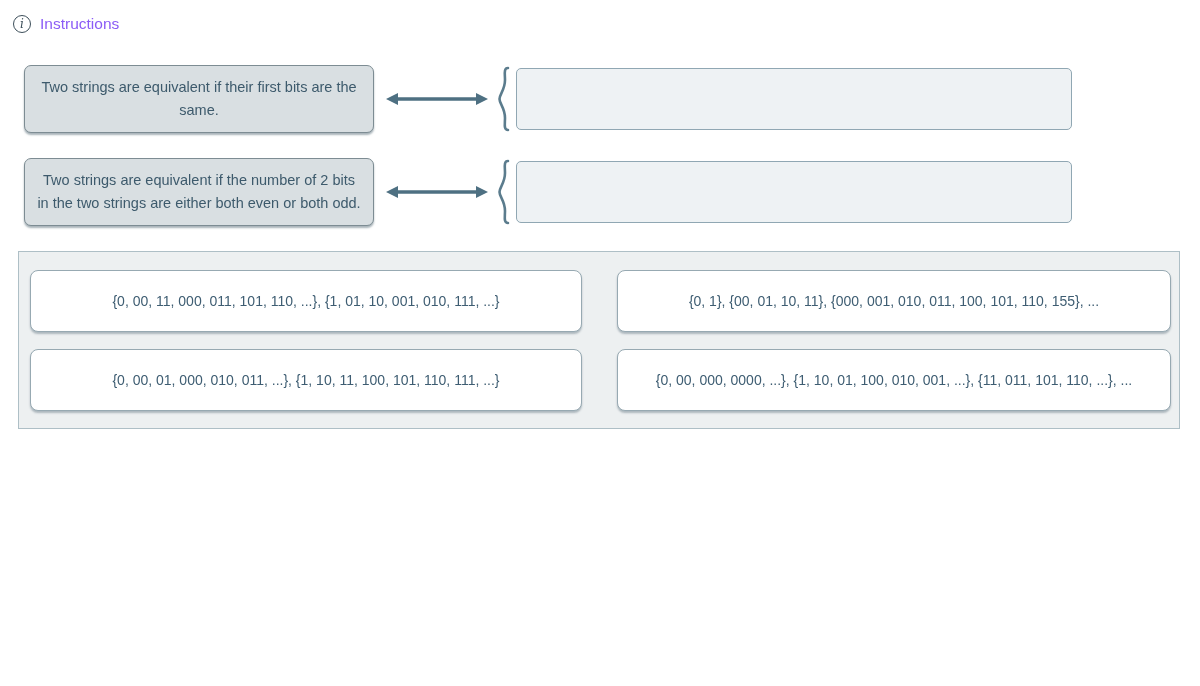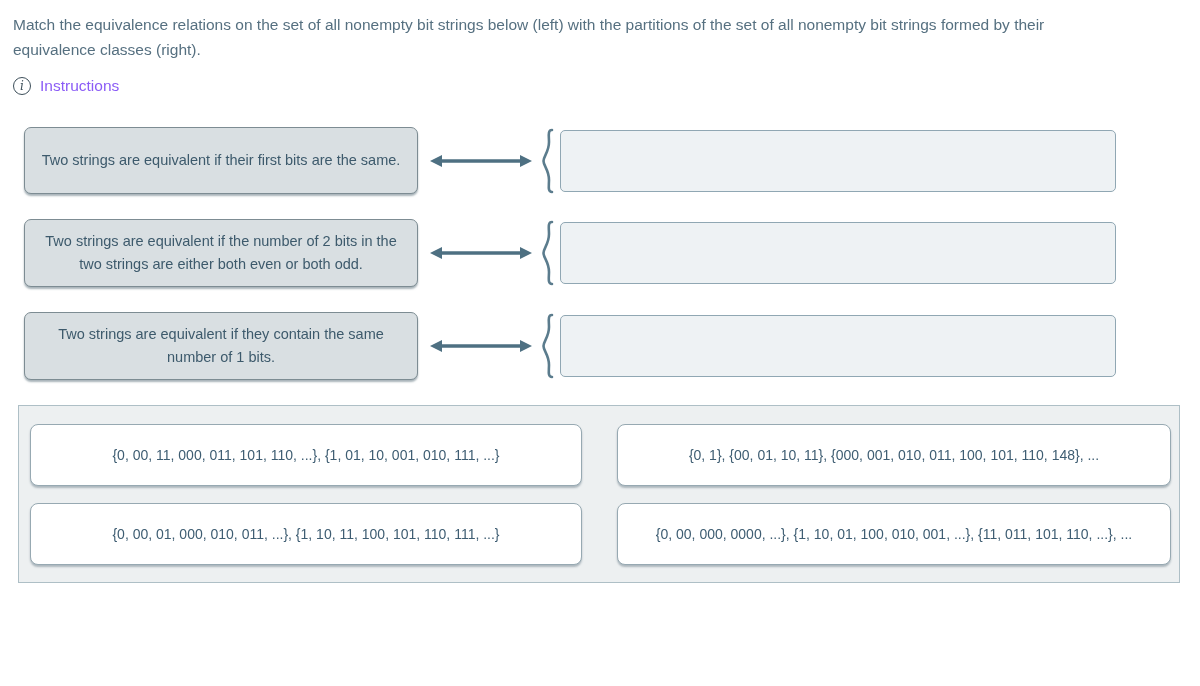--- a/index.html
+++ b/index.html
@@ -27,21 +27,21 @@
     font-family: "DejaVu Serif", serif; font-style: italic;
     font-size: 12px; line-height: 1;
     display: flex; align-items: center; justify-content: center;
     padding-bottom: 1px;
   }
   .instructions-label { font-size: 15.5px; color: #8b5cf6; }
 
   .rows { margin: 32px 0 0 24px; }
   .match-row { display: flex; align-items: center; margin-bottom: 25px; }
   .relation-card {
-    width: 394px; min-height: 67px; flex: none;
+    width: 350px; min-height: 67px; flex: none;
     background: #d9dfe2;
     border: 1px solid #7d8c93; border-radius: 7px;
     box-shadow: 0 2px 2px rgba(96,116,128,0.55);
     color: #3d5a6c; font-size: 14.5px; line-height: 23px;
     text-align: center;
     display: flex; align-items: center; justify-content: center;
     padding: 10px 12px;
   }
   .arrow-svg { margin-left: 11px; flex: none; display: block; }
   .brace-svg { margin-left: 6px; flex: none; display: block; }
@@ -72,21 +72,20 @@
     display: flex; align-items: center; justify-content: center;
     text-align: center; padding: 12px 14px;
     cursor: grab;
   }
 </style>
 </head>
 <body>
 
 <div>
 
-  <p class="prompt">Match the equivalence relations on the set of all nonempty bit strings below (left) with the partitions of the set of all nonempty bit strings formed by their equivalence classes (right).</p>
 
   <div class="instructions-row">
     <span class="info-icon">i</span>
     <span class="instructions-label">Instructions</span>
   </div>
 
   <div class="rows">
 
     <div class="match-row">
       <div class="relation-card">Two strings are equivalent if their first bits are the same.</div>
@@ -107,36 +106,24 @@
         <path d="M10 5.3 H94 V8.7 H10 Z" fill="#4e7082"></path>
         <path d="M13 1 L1 7 L13 13 Z" fill="#4e7082"></path>
         <path d="M91 1 L103 7 L91 13 Z" fill="#4e7082"></path>
       </svg>
       <svg class="brace-svg" width="16" height="66" viewBox="0 0 16 66">
         <path d="M13 2 C8.5 2 10 8 10 14 C10 24 4.5 28 4.5 33 C4.5 38 10 42 10 52 C10 58 8.5 64 13 64" fill="none" stroke="#5b7c8d" stroke-width="2.6" stroke-linecap="round"></path>
       </svg>
       <div class="drop-zone"></div>
     </div>
 
-    <div class="match-row">
-      <div class="relation-card">Two strings are equivalent if they contain the same number of 1 bits.</div>
-      <svg class="arrow-svg" width="104" height="14" viewBox="0 0 104 14">
-        <path d="M10 5.3 H94 V8.7 H10 Z" fill="#4e7082"></path>
-        <path d="M13 1 L1 7 L13 13 Z" fill="#4e7082"></path>
-        <path d="M91 1 L103 7 L91 13 Z" fill="#4e7082"></path>
-      </svg>
-      <svg class="brace-svg" width="16" height="66" viewBox="0 0 16 66">
-        <path d="M13 2 C8.5 2 10 8 10 14 C10 24 4.5 28 4.5 33 C4.5 38 10 42 10 52 C10 58 8.5 64 13 64" fill="none" stroke="#5b7c8d" stroke-width="2.6" stroke-linecap="round"></path>
-      </svg>
-      <div class="drop-zone"></div>
-    </div>
 
 
   </div>
 
   <div class="tray">
     <div class="option-card">{0, 00, 11, 000, 011, 101, 110, ...}, {1, 01, 10, 001, 010, 111, ...}</div>
-    <div class="option-card">{0, 1}, {00, 01, 10, 11}, {000, 001, 010, 011, 100, 101, 110, 148}, ...</div>
+    <div class="option-card">{0, 1}, {00, 01, 10, 11}, {000, 001, 010, 011, 100, 101, 110, 155}, ...</div>
     <div class="option-card">{0, 00, 01, 000, 010, 011, ...}, {1, 10, 11, 100, 101, 110, 111, ...}</div>
     <div class="option-card">{0, 00, 000, 0000, ...}, {1, 10, 01, 100, 010, 001, ...}, {11, 011, 101, 110, ...}, ...</div>
   </div>
 
 </div>
 
 </body></html>

